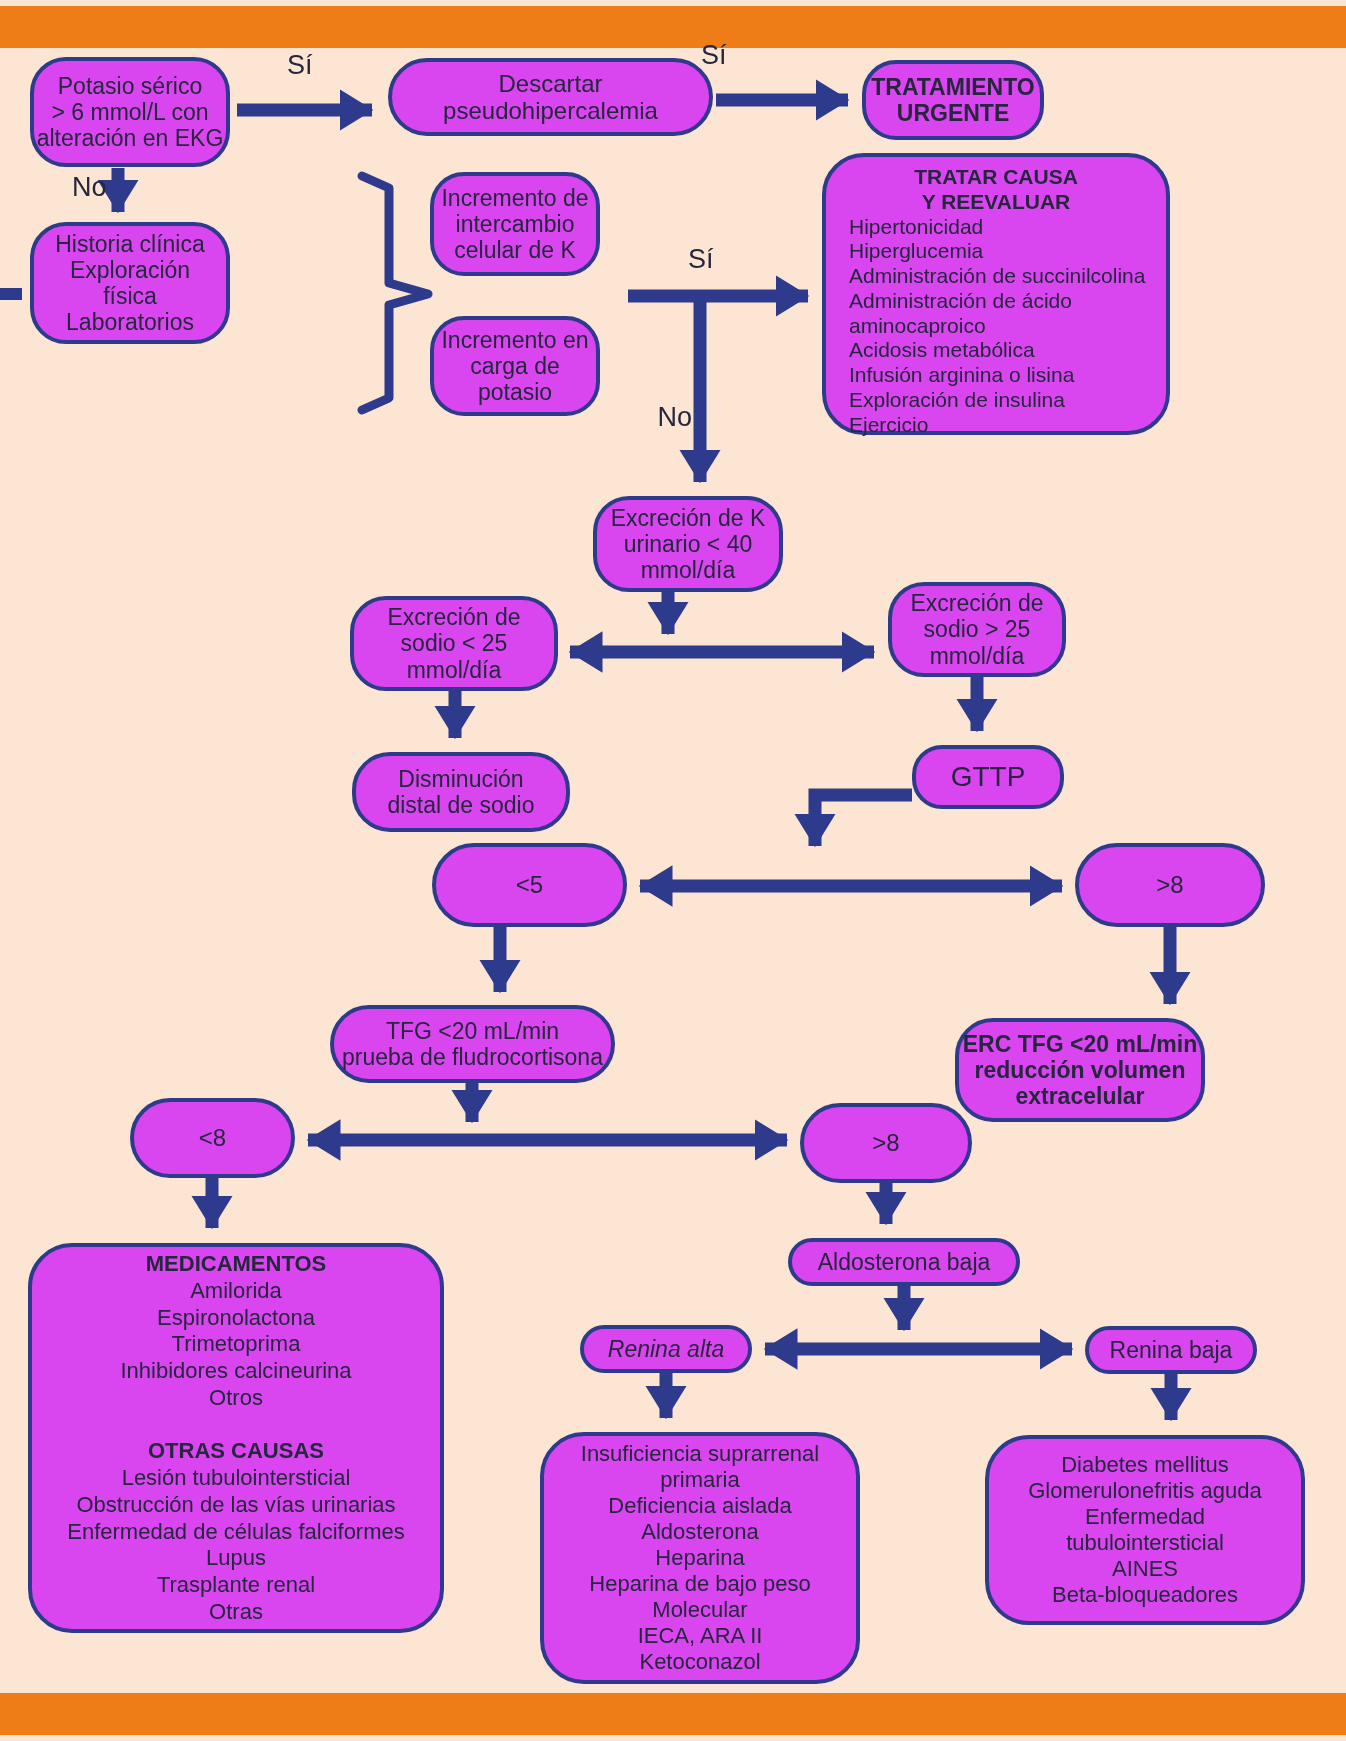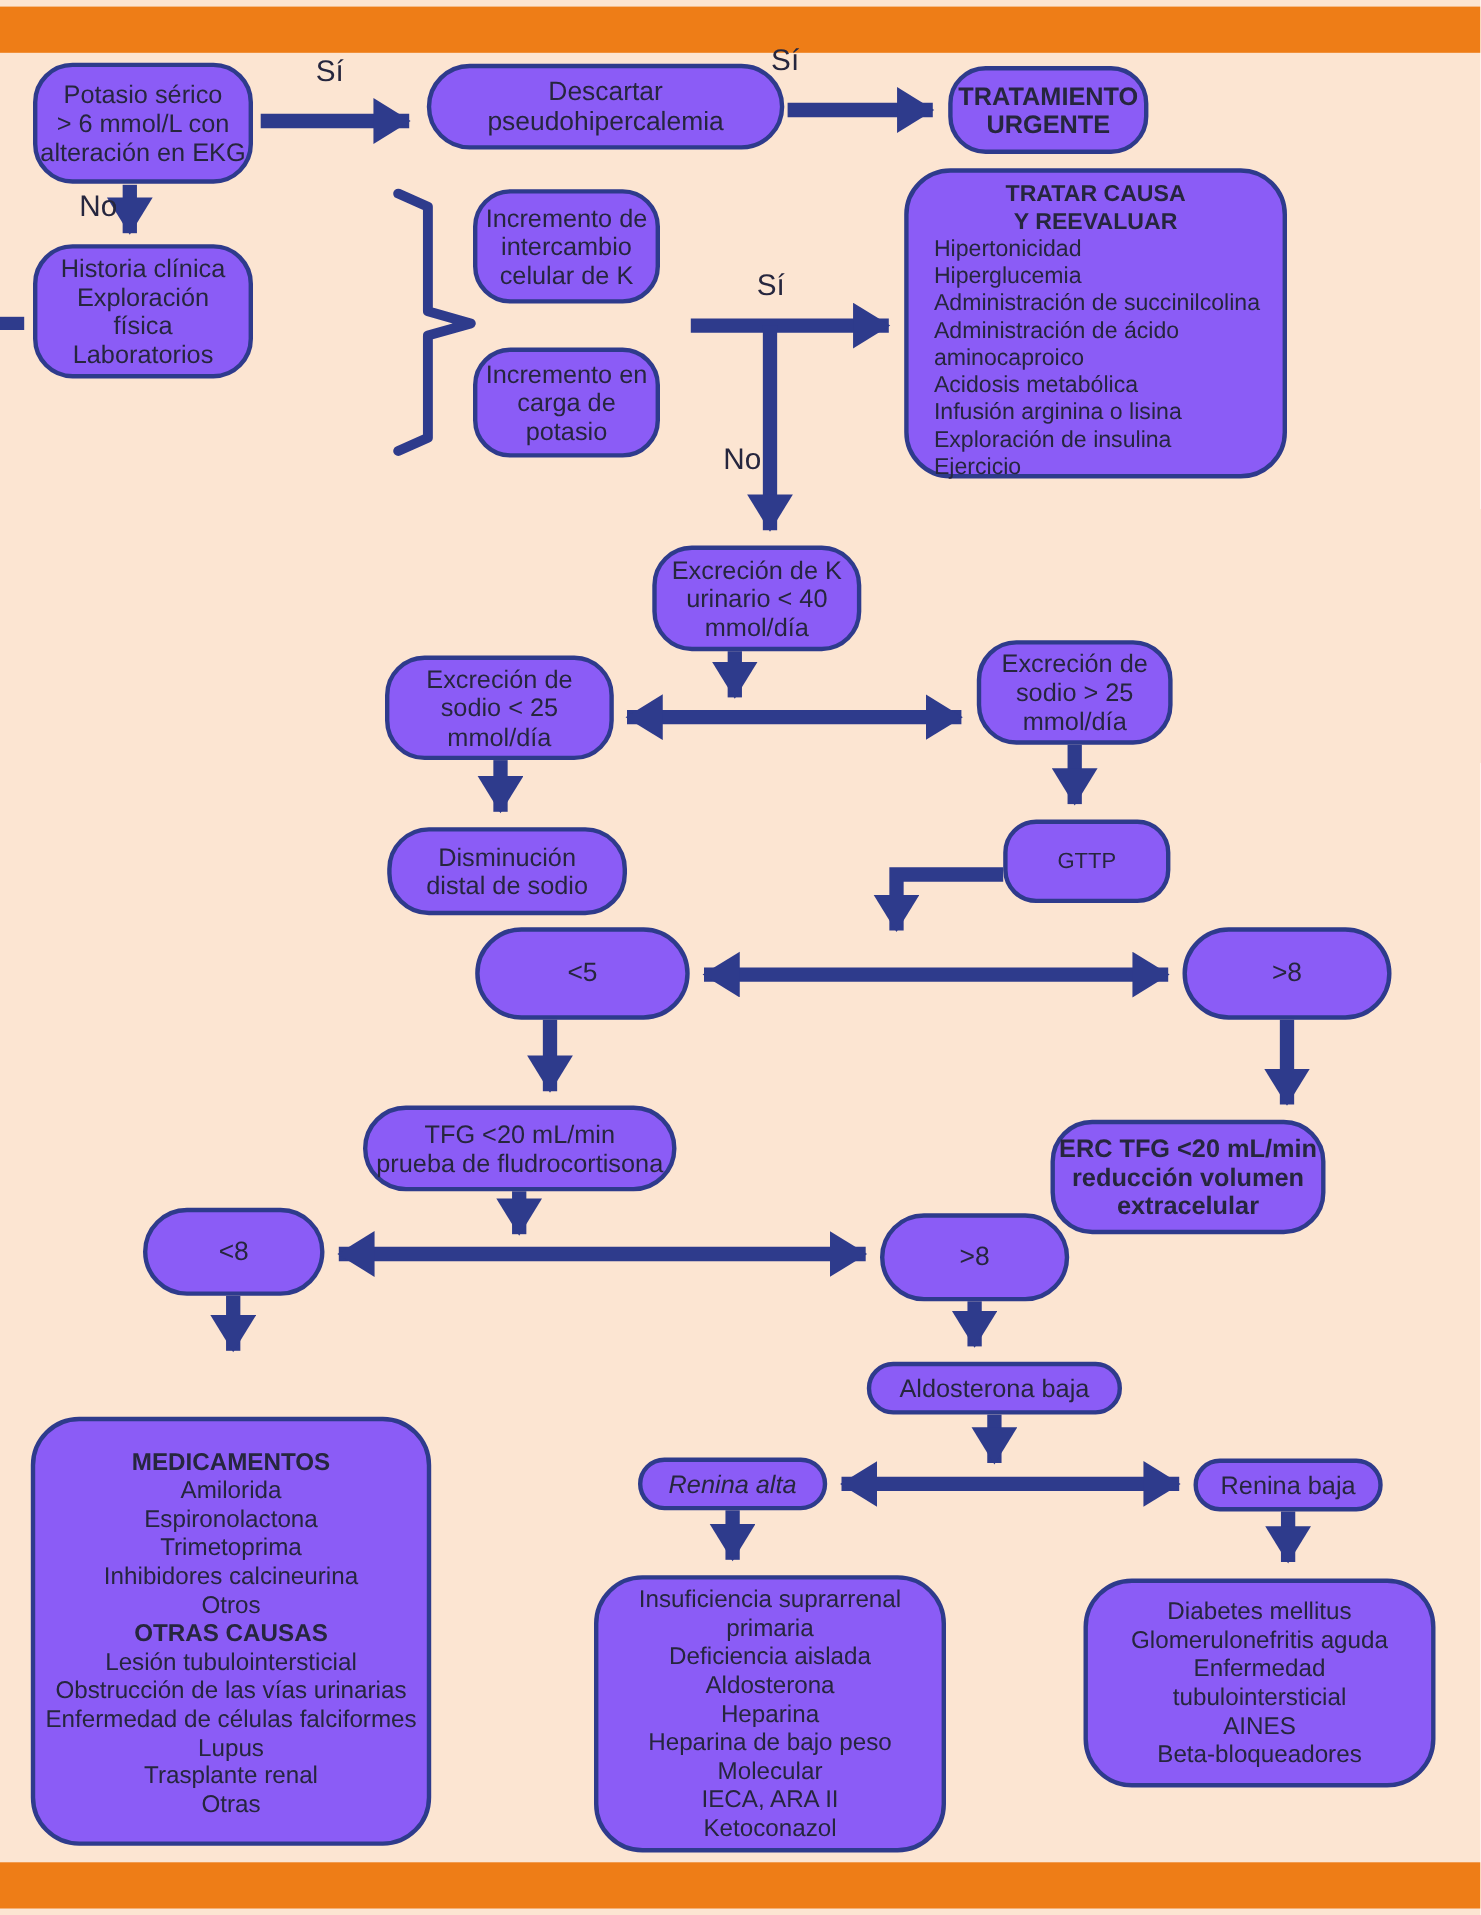--- a/index.html
+++ b/index.html
@@ -2,21 +2,21 @@
 <html><head>
 <meta charset="utf-8">
 <style>
   html,body{margin:0;padding:0;background:#ffffff;}
   .canvas{
     position:relative;width:1346px;height:1741px;background:#fce5d2;
     font-family:"Liberation Sans", sans-serif;color:#26263e;overflow:hidden;
   }
   .bar{position:absolute;left:0;width:1346px;height:42px;background:#ee7d17;}
   .node{
-    position:absolute;background:#8b5cf6;border:4px solid #2e3b8c;border-radius:32px;
+    position:absolute;background:#d946ef;border:4px solid #2e3b8c;border-radius:32px;
     box-sizing:border-box;display:flex;flex-direction:column;justify-content:center;
     align-items:center;text-align:center;font-size:23px;line-height:1.14;color:#26263e;
   }
   .node.bold{font-weight:bold;}
   .node .ttl{font-weight:bold;}
   .listbox{align-items:center;justify-content:space-between;}
   .leftitems{align-self:flex-start;text-align:left;padding-left:13px;}
   .lbl{position:absolute;font-size:27px;color:#26263e;}
   svg.arrows{position:absolute;left:0;top:0;pointer-events:none;}
   .gap{height:26px;}
@@ -158,21 +158,21 @@
     <div>Excreción de</div>
     <div>sodio &gt; 25</div>
     <div>mmol/día</div>
   </div>
 
   <div class="node" style="left:352px;top:752px;width:218px;height:80px;border-radius:38px;">
     <div>Disminución</div>
     <div>distal de sodio</div>
   </div>
 
-  <div class="node" style="left:912px;top:745px;width:152px;height:76px;border-radius:30px;font-size:20px;">
+  <div class="node" style="left:912px;top:745px;width:152px;height:64px;border-radius:30px;font-size:28px;">
     <div>GTTP</div>
   </div>
 
   <div class="node" style="left:432px;top:843px;width:195px;height:84px;border-radius:42px;font-size:24px;">
     <div>&lt;5</div>
   </div>
 
   <div class="node" style="left:1075px;top:843px;width:190px;height:84px;border-radius:42px;font-size:24px;">
     <div>&gt;8</div>
   </div>
@@ -189,21 +189,21 @@
   </div>
 
   <div class="node" style="left:130px;top:1098px;width:165px;height:80px;border-radius:40px;font-size:24px;">
     <div>&lt;8</div>
   </div>
 
   <div class="node" style="left:800px;top:1103px;width:172px;height:80px;border-radius:40px;font-size:24px;">
     <div>&gt;8</div>
   </div>
 
-  <div class="node listbox" style="left:28px;top:1243px;width:364px;height:390px;border-radius:44px;font-size:22px;line-height:1.18;padding:24px 8px;margin-top:45px;">
+  <div class="node listbox" style="left:28px;top:1243px;width:416px;height:390px;border-radius:44px;font-size:22px;line-height:1.18;padding:4px 8px;">
     <div class="ttl">MEDICAMENTOS</div>
     <div>Amilorida</div>
     <div>Espironolactona</div>
     <div>Trimetoprima</div>
     <div>Inhibidores calcineurina</div>
     <div>Otros</div>
     <div class="gap"></div>
     <div class="ttl">OTRAS CAUSAS</div>
     <div>Lesión tubulointersticial</div>
     <div>Obstrucción de las vías urinarias</div>

